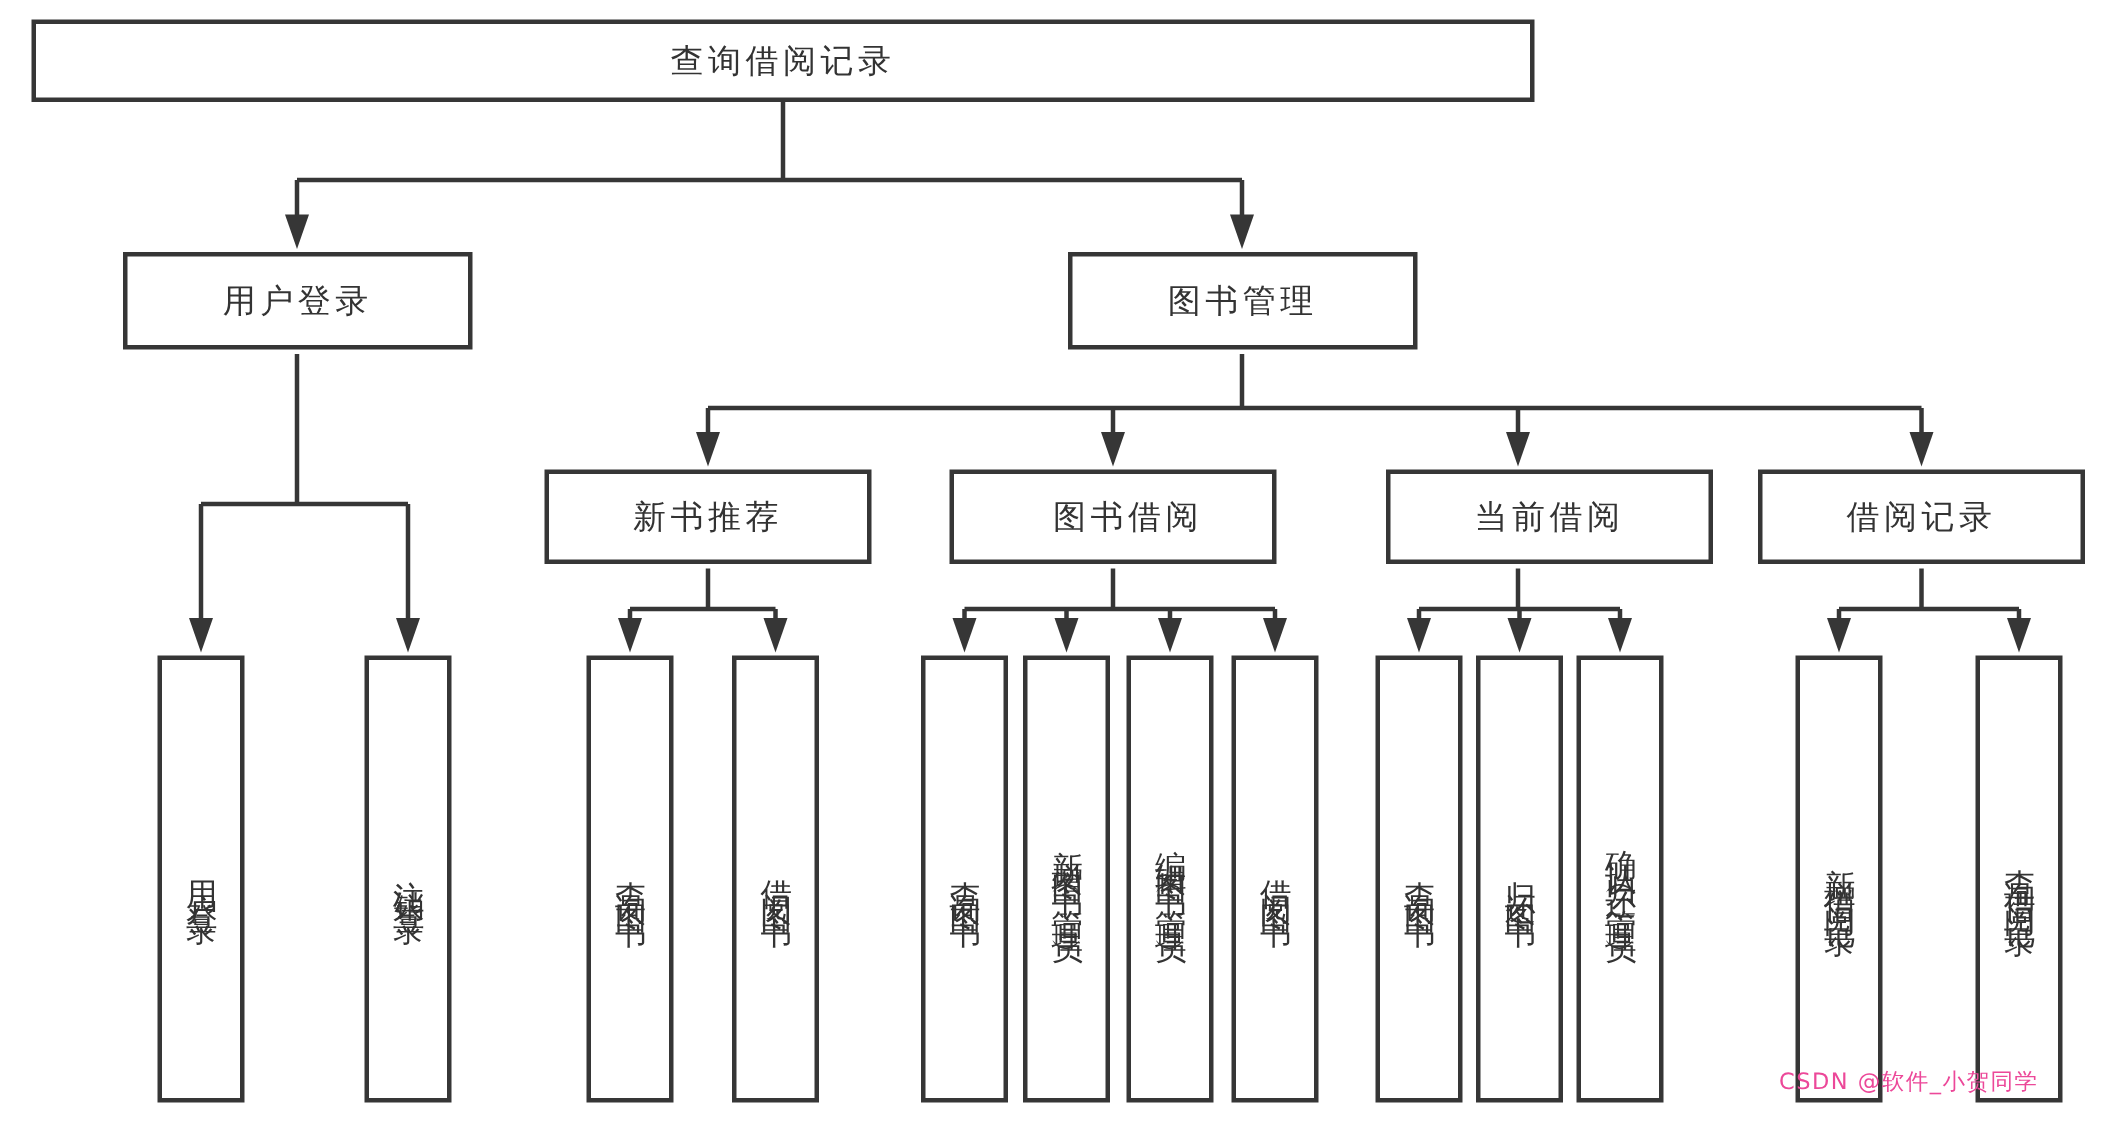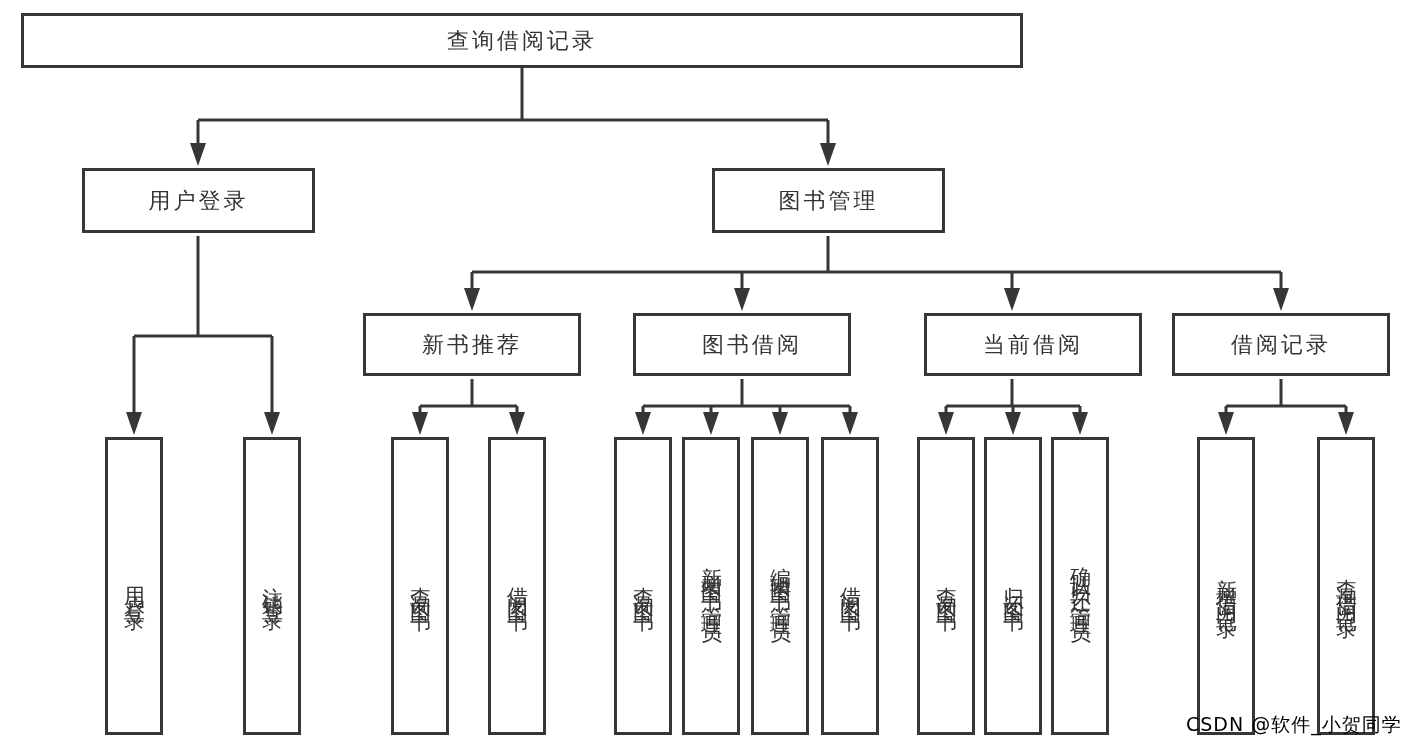--- a/index.html
+++ b/index.html
@@ -43,23 +43,23 @@
     writing-mode: vertical-rl;
     text-orientation: mixed;
     font-size: 21px;
     letter-spacing: 8px;
     line-height: 1;
   }
   .watermark {
     position: absolute;
     left: 1186px;
     top: 712px;
-    font-size: 19px;
+    font-size: 15px;
     letter-spacing: 1px;
-    color: #000000;
+    color: #ec4899;
     white-space: nowrap;
   }
 </style>
 </head>
 <body>
 
 <div class="stage">
 
   <svg class="connectors" viewBox="0 0 1405 747" xmlns="http://www.w3.org/2000/svg">
     <g stroke="#363636" stroke-width="3" fill="none">

